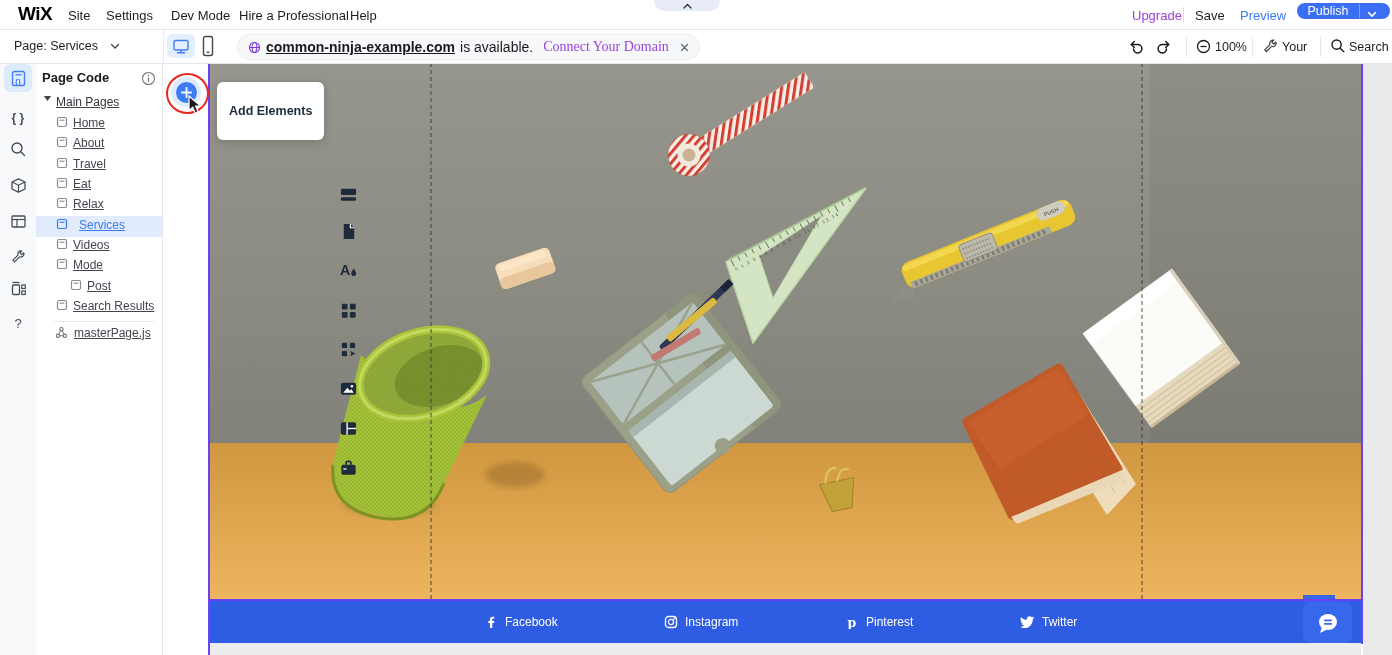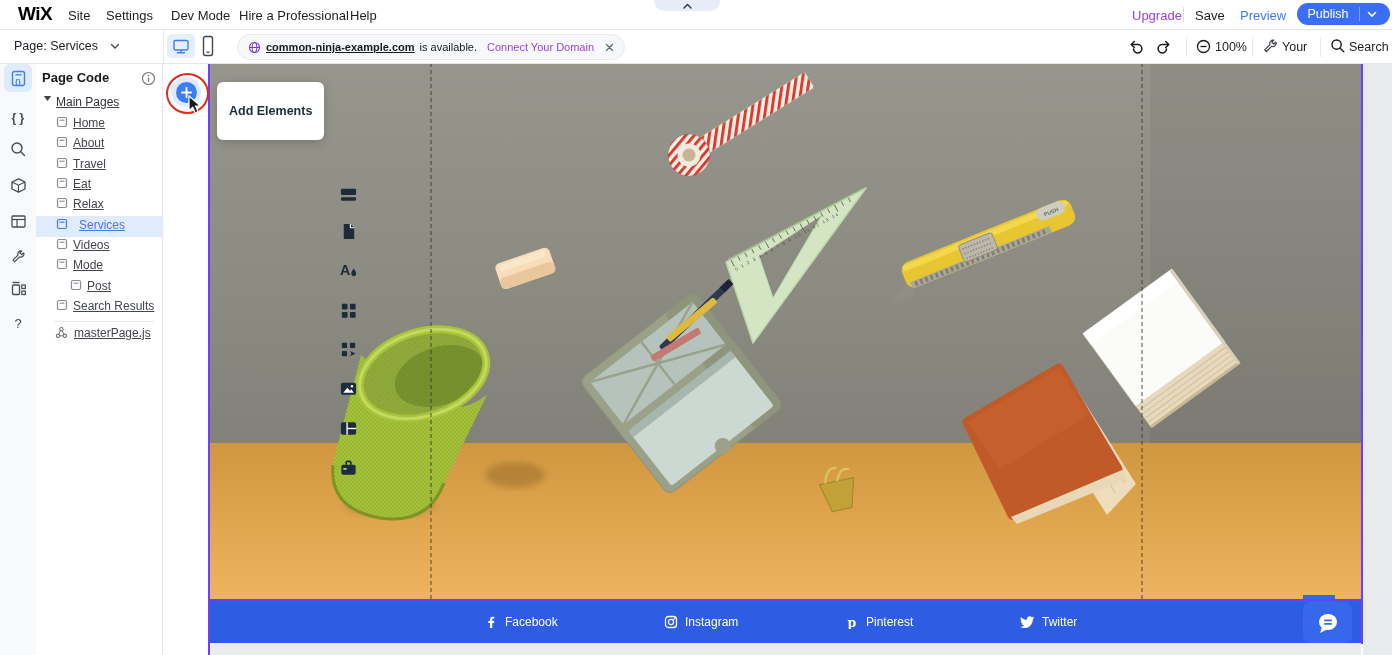--- a/index.html
+++ b/index.html
@@ -6,21 +6,21 @@
   body{width:1392px;height:655px;position:relative;overflow:hidden;background:#fff;
        font-family:"Liberation Sans","DejaVu Sans",sans-serif;color:#1b1e24;}
   .abs{position:absolute;}
   .menu{font-size:13px;color:#1b1e24;top:8px;cursor:default;}
   .vdiv{width:1px;background:#dcdee3;}
   
   #topbar{left:0;top:0;width:1392px;height:29px;background:#fff;border-bottom:1px solid #e4e6e9;z-index:30;}
   #logo{left:18px;top:3px;font-size:19px;font-weight:800;letter-spacing:-0.5px;color:#000;}
   
   #pagebar{left:0;top:30px;width:1392px;height:33px;background:#fff;border-bottom:1px solid #e4e6e9;z-index:30;}
-  .pill{background:#f7f8fa;border:1px solid #e9ebee;border-radius:13px;display:flex;align-items:center;font-size:11px;}
+  .pill{background:#f7f8fa;border:1px solid #e9ebee;border-radius:13px;display:flex;align-items:center;font-size:14px;}
   
   #rail{left:0;top:64px;width:36px;height:591px;background:#f8f9fa;border-right:1px solid #f0f1f3;z-index:20;}
   .rail-item{left:4px;width:28px;height:28px;border-radius:6px;display:flex;align-items:center;justify-content:center;}
   .rail-item.active{background:#ddebfd;}
   #panel{left:36px;top:64px;width:126px;height:591px;background:#fff;border-right:1px solid #e6e8ea;z-index:20;}
   .trow{left:0;width:126px;height:18px;font-size:12px;color:#42454d;display:flex;align-items:flex-start;text-decoration:underline;}
   .trow .lbl{white-space:nowrap;}
   .sel{color:#3e7bf2;}
   #toolcol{left:163px;top:64px;width:45px;height:591px;background:#fff;z-index:20;}
   .toolico{left:176px;width:19px;height:19px;}
@@ -44,21 +44,21 @@
   <div class="abs menu" style="left:68px">Site</div>
   <div class="abs menu" style="left:106px">Settings</div>
   <div class="abs menu" style="left:171px">Dev Mode</div>
   <div class="abs menu" style="left:239px">Hire a Professional</div>
   <div class="abs menu" style="left:350px">Help</div>
 
   <div class="abs menu" style="left:1132px;color:#9d3fd8">Upgrade</div>
   <div class="abs vdiv" style="left:1183px;top:7px;height:15px"></div>
   <div class="abs menu" style="left:1195px">Save</div>
   <div class="abs menu" style="left:1240px;color:#3e7bf5">Preview</div>
-  <div class="abs" style="left:1297px;top:3px;width:93px;height:22px;border-radius:11px;background:#3a6ef5;display:flex;align-items:center;">
+  <div class="abs" style="left:1297px;top:3px;width:93px;height:16px;border-radius:11px;background:#3a6ef5;display:flex;align-items:center;">
     <span style="color:#fff;font-size:12.5px;width:62px;text-align:center;">Publish</span>
     <span style="width:1px;height:14px;background:rgba(255,255,255,.35);"></span>
     <svg class="abs" style="left:70px;top:8px" width="10" height="7" viewBox="0 0 10 7">
         <polyline points="1.5,1.5 5,5 8.5,1.5" fill="none" stroke="#fff" stroke-width="1.6" stroke-linecap="round"></polyline>
       </svg>
   </div>
 </div>
 
 <div id="pagebar" class="abs">
   <div class="abs" style="left:14px;top:9px;font-size:12.5px;">Page: Services</div>
@@ -82,21 +82,21 @@
   </div>
 
   <div class="abs pill" style="left:237px;top:4px;height:24px;padding:0 10px;gap:5px;">
     <svg width="13" height="13" viewBox="0 0 14 14">
         <circle cx="7" cy="7" r="5.4" fill="none" stroke="#7a3bd8" stroke-width="1.2"></circle>
         <ellipse cx="7" cy="7" rx="2.5" ry="5.4" fill="none" stroke="#7a3bd8" stroke-width="1.1"></ellipse>
         <line x1="1.6" y1="7" x2="12.4" y2="7" stroke="#7a3bd8" stroke-width="1.1"></line>
       </svg>
     <span style="font-weight:700;text-decoration:underline;color:#17191c;">common-ninja-example.com</span>
     <span style="color:#17191c;">is available.</span>
-    <span style="color:#9b44dd;margin-left:5px;">Connect Your Domain</span>
+    <span style="color:#9b44dd;margin-left:5px;font-family:Liberation Serif, serif;">Connect Your Domain</span>
     <svg style="margin-left:6px" width="9" height="9" viewBox="0 0 9 9">
         <path d="M1.5 1.5 L7.5 7.5 M7.5 1.5 L1.5 7.5" stroke="#5f646e" stroke-width="1.2" stroke-linecap="round"></path>
       </svg>
   </div>
 
   <svg class="abs" style="left:1128px;top:8px" width="16" height="16" viewBox="0 0 16 16">
       <g fill="none" stroke="#17191c" stroke-width="1.5" stroke-linecap="round" stroke-linejoin="round">
         <path d="M3.5 6.5 h6.2 a4.2 4.2 0 1 1 -4.2 4.6"></path>
         <path d="M6.3 3.5 L3.3 6.5 L6.3 9.5"></path>
       </g>

